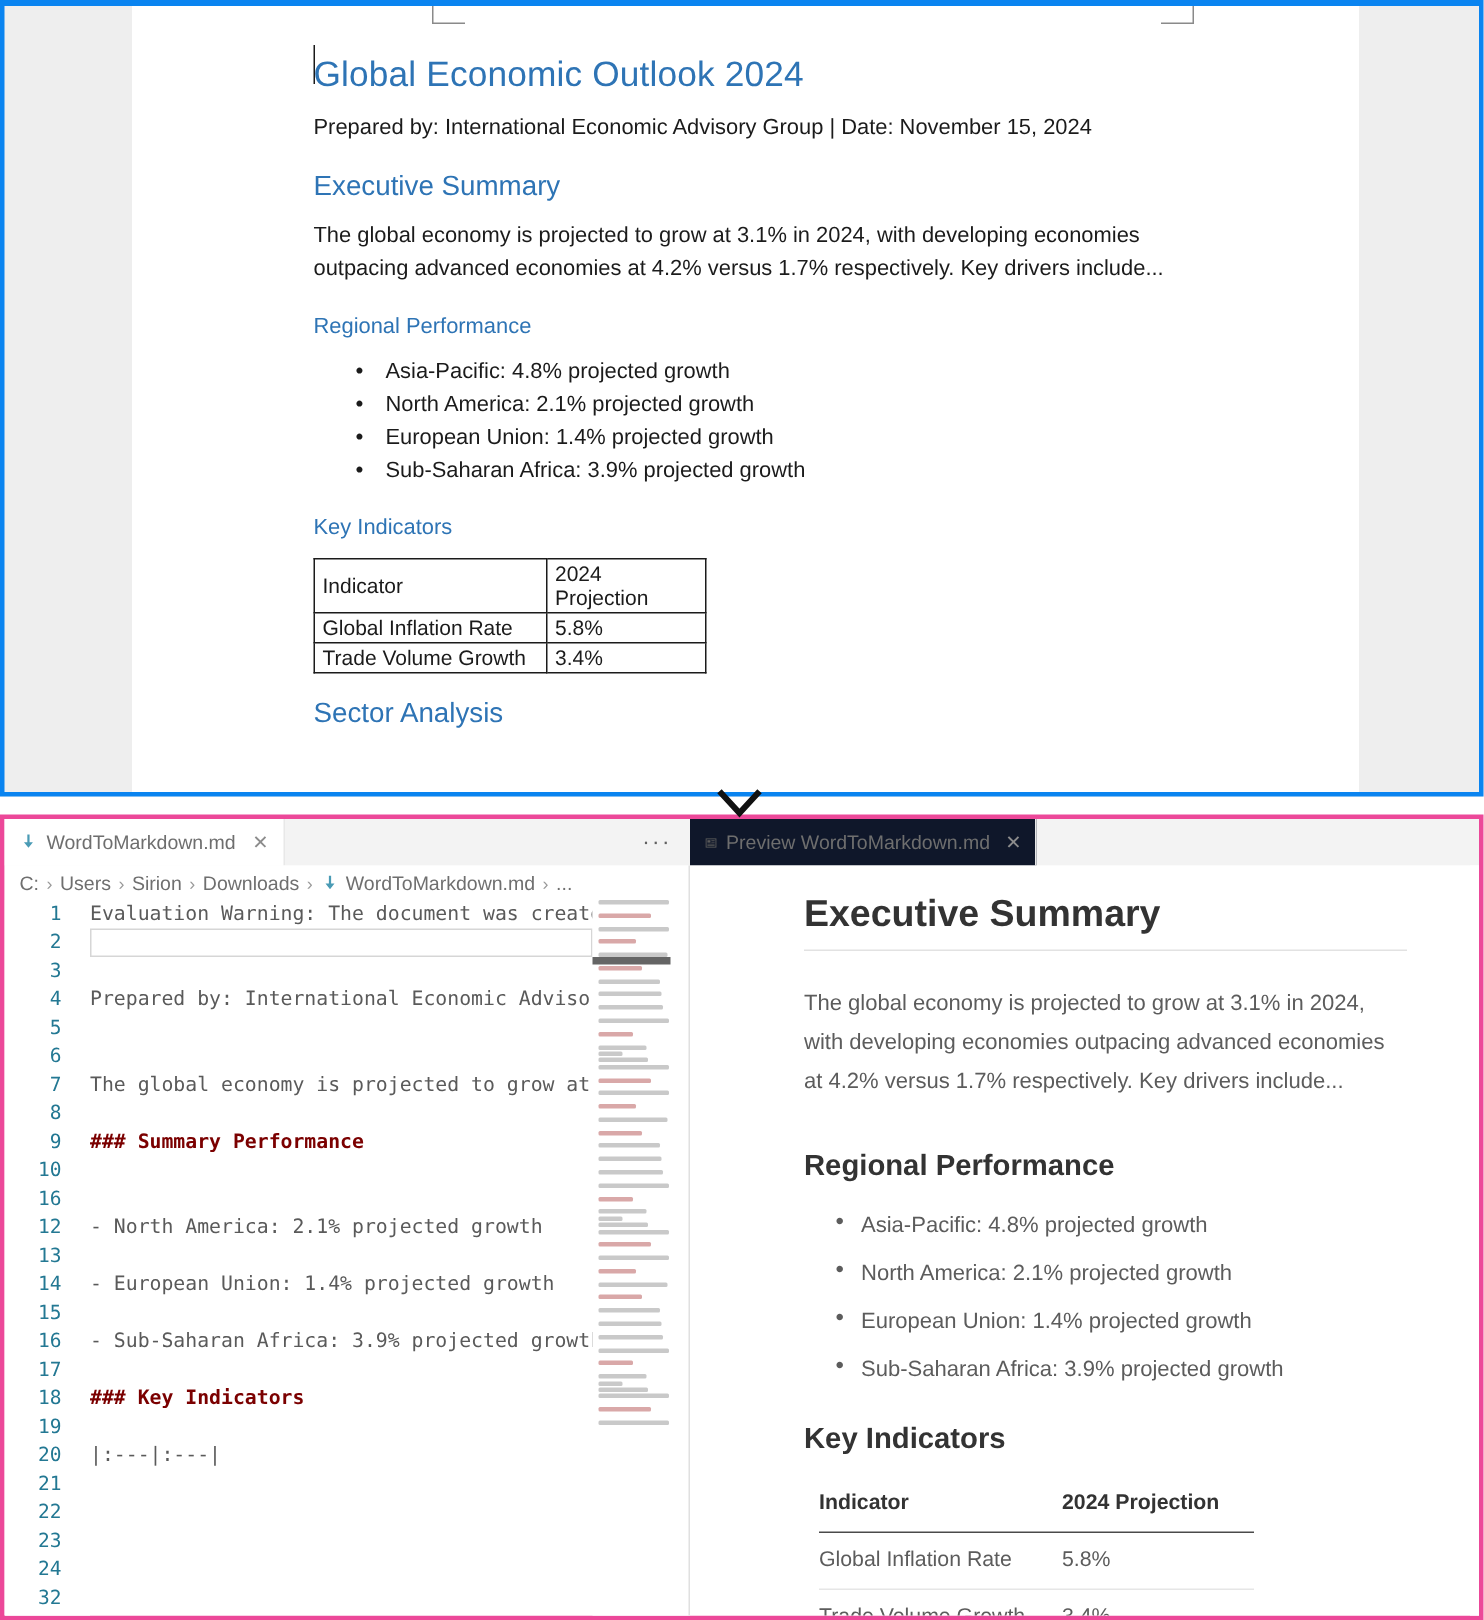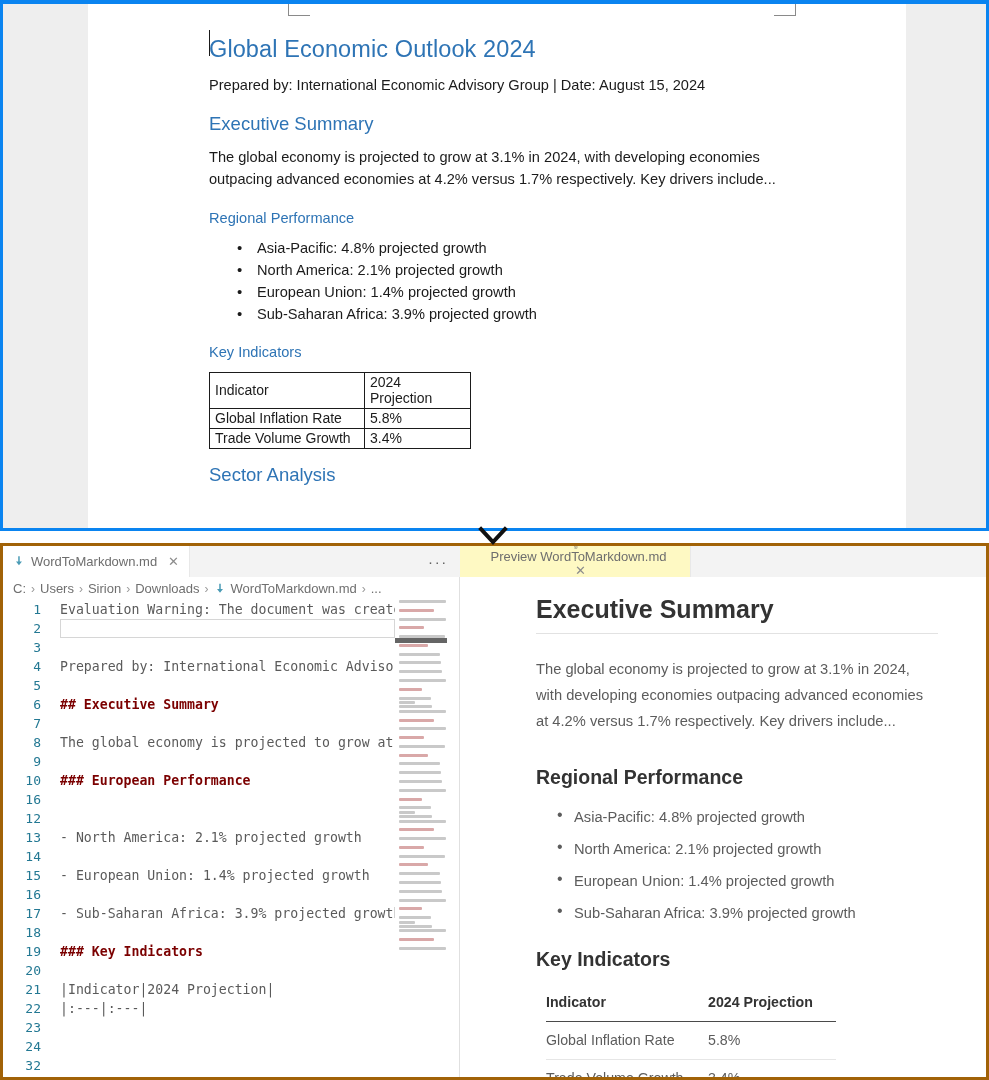--- a/index.html
+++ b/index.html
@@ -69,41 +69,41 @@
   #pane-chevron {
     position: absolute; left: 477px; top: 525px;
     width: 32px; height: 22px; z-index: 40;
   }
 
   
   #vscode-pane {
     position: absolute; left: 0; top: 543px;
     width: 989px; height: 537px;
     background: #ffffff;
-    border: 3px solid #a16207;
+    border: 3px solid #ec4899;
     overflow: hidden;
   }
 
   
   #tabrow { position: absolute; left: 0; top: 0; width: 983px; height: 31px; background: #f3f3f3; }
   .tabgroup-left { position: absolute; left: 0; top: 0; width: 457px; height: 31px; }
   .tabgroup-right { position: absolute; left: 457px; top: 0; width: 526px; height: 31px; }
   .tab {
     position: absolute; top: 0; height: 31px; display: flex; align-items: center;
     padding: 0 9px 0 10px; background: #ffffff; border-right: 1px solid #e8e8e8;
     font-size: 13px; color: #333333; white-space: nowrap;
   }
   .tab .tab-label { margin-left: 6px; color: #6e6e6e; }
   .tab.active .tab-label { color: #6e6e6e; }
   .tab-close {
     margin-left: 10px; width: 14px; height: 14px; color: #8c8c8c;
     font-size: 13px; line-height: 13px; text-align: center;
   }
   #tab-editor { left: 0; width: 187px; background:#ffffff; }
-  #tab-preview { left: 0; width: 231px; background:#fef9c3;flex-direction:column; }
+  #tab-preview { left: 0; width: 231px; background:#0f172a; }
   #tabs-rest-left { position:absolute; left:187px; top:0; width:270px; height:31px; background:#f3f3f3; }
   #tabs-rest-right { position:absolute; left:231px; top:0; width:295px; height:31px; background:#f3f3f3; }
   #tab-actions {
     position: absolute; left: 415px; top: 0; height: 31px; width: 40px;
     display: flex; align-items: center; justify-content: center;
     color: #616161; font-size: 15px; letter-spacing: 1.6px;
   }
 
   
   #breadcrumb {
@@ -195,21 +195,21 @@
 <body>
 
 <div id="word-pane">
   <div id="word-page">
     <div class="margin-mark mm-tl"></div>
     <div class="margin-mark mm-tr"></div>
     <div id="doc-caret"></div>
 
     <div id="doc-body">
       <div class="w-title">Global Economic Outlook 2024</div>
-      <div class="w-meta">Prepared by: International Economic Advisory Group | Date: August 15, 2024</div>
+      <div class="w-meta">Prepared by: International Economic Advisory Group | Date: November 15, 2024</div>
 
       <div class="w-h1">Executive Summary</div>
       <div class="w-p">The global economy is projected to grow at 3.1% in 2024, with developing economies outpacing advanced economies at 4.2% versus 1.7% respectively. Key drivers include...</div>
 
       <div class="w-h2">Regional Performance</div>
       <ul class="w-ul">
         <li>Asia-Pacific: 4.8% projected growth</li>
         <li>North America: 2.1% projected growth</li>
         <li>European Union: 1.4% projected growth</li>
         <li>Sub-Saharan Africa: 3.9% projected growth</li>
@@ -320,36 +320,34 @@
         <div class="lnum">23</div>
         <div class="lnum">24</div>
         <div class="lnum">32</div>
       </div>
     <div id="codelines">
         <div class="cline">Evaluation Warning: The document was create</div>
         <div class="cline"></div>
         <div class="cline"></div>
         <div class="cline">Prepared by: International Economic Advisor</div>
         <div class="cline"></div>
-        <div class="cline hl">## Executive Summary</div>
         <div class="cline"></div>
         <div class="cline">The global economy is projected to grow at</div>
         <div class="cline"></div>
-        <div class="cline hl">### European Performance</div>
+        <div class="cline hl">### Summary Performance</div>
         <div class="cline"></div>
         <div class="cline"></div>
         <div class="cline">- North America: 2.1% projected growth</div>
         <div class="cline"></div>
         <div class="cline">- European Union: 1.4% projected growth</div>
         <div class="cline"></div>
         <div class="cline">- Sub-Saharan Africa: 3.9% projected growth</div>
         <div class="cline"></div>
         <div class="cline hl">### Key Indicators</div>
         <div class="cline"></div>
-        <div class="cline">|Indicator|2024 Projection|</div>
         <div class="cline">|:---|:---|</div>
       </div>
     <div id="cur-line-box"></div>
     <div id="minimap">
         <div class="mm-line mm-txt" style="width: 46.85px;"></div>
         <div class="mm-line mm-txt" style="width: 0px;"></div>
         <div class="mm-line mm-hd" style="width: 34.5px;"></div>
         <div class="mm-line mm-txt" style="width: 0px;"></div>
         <div class="mm-line mm-txt" style="width: 46.85px;"></div>
         <div class="mm-line mm-txt" style="width: 0px;"></div>

